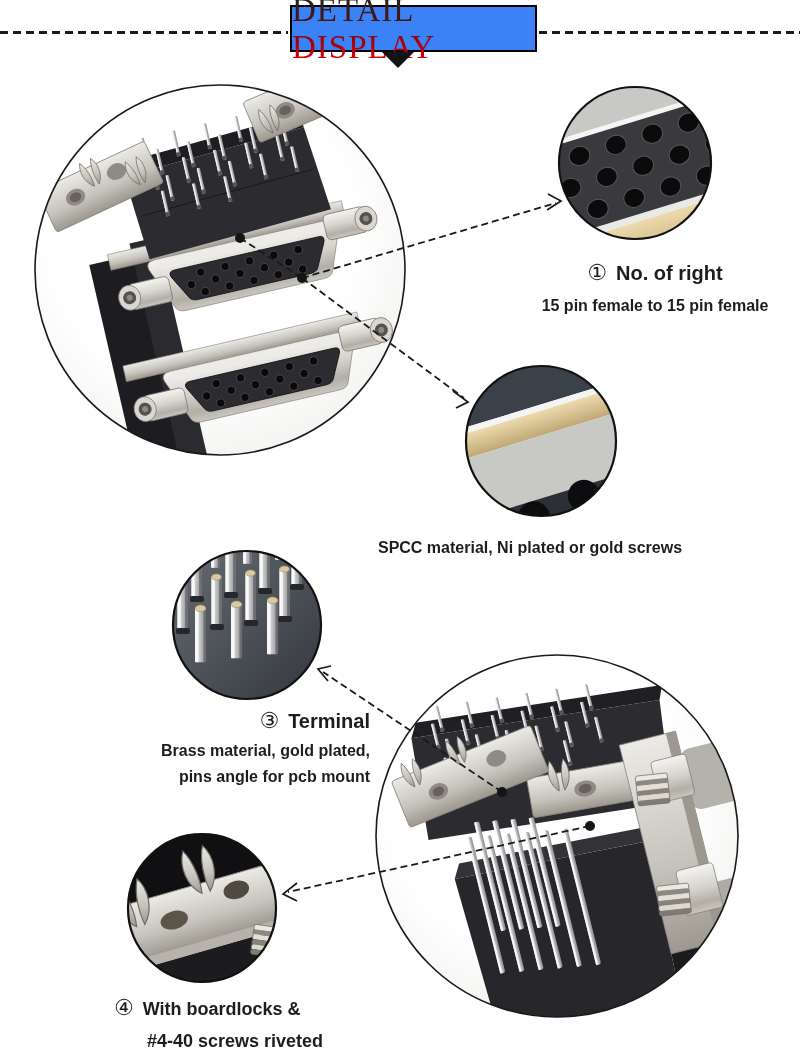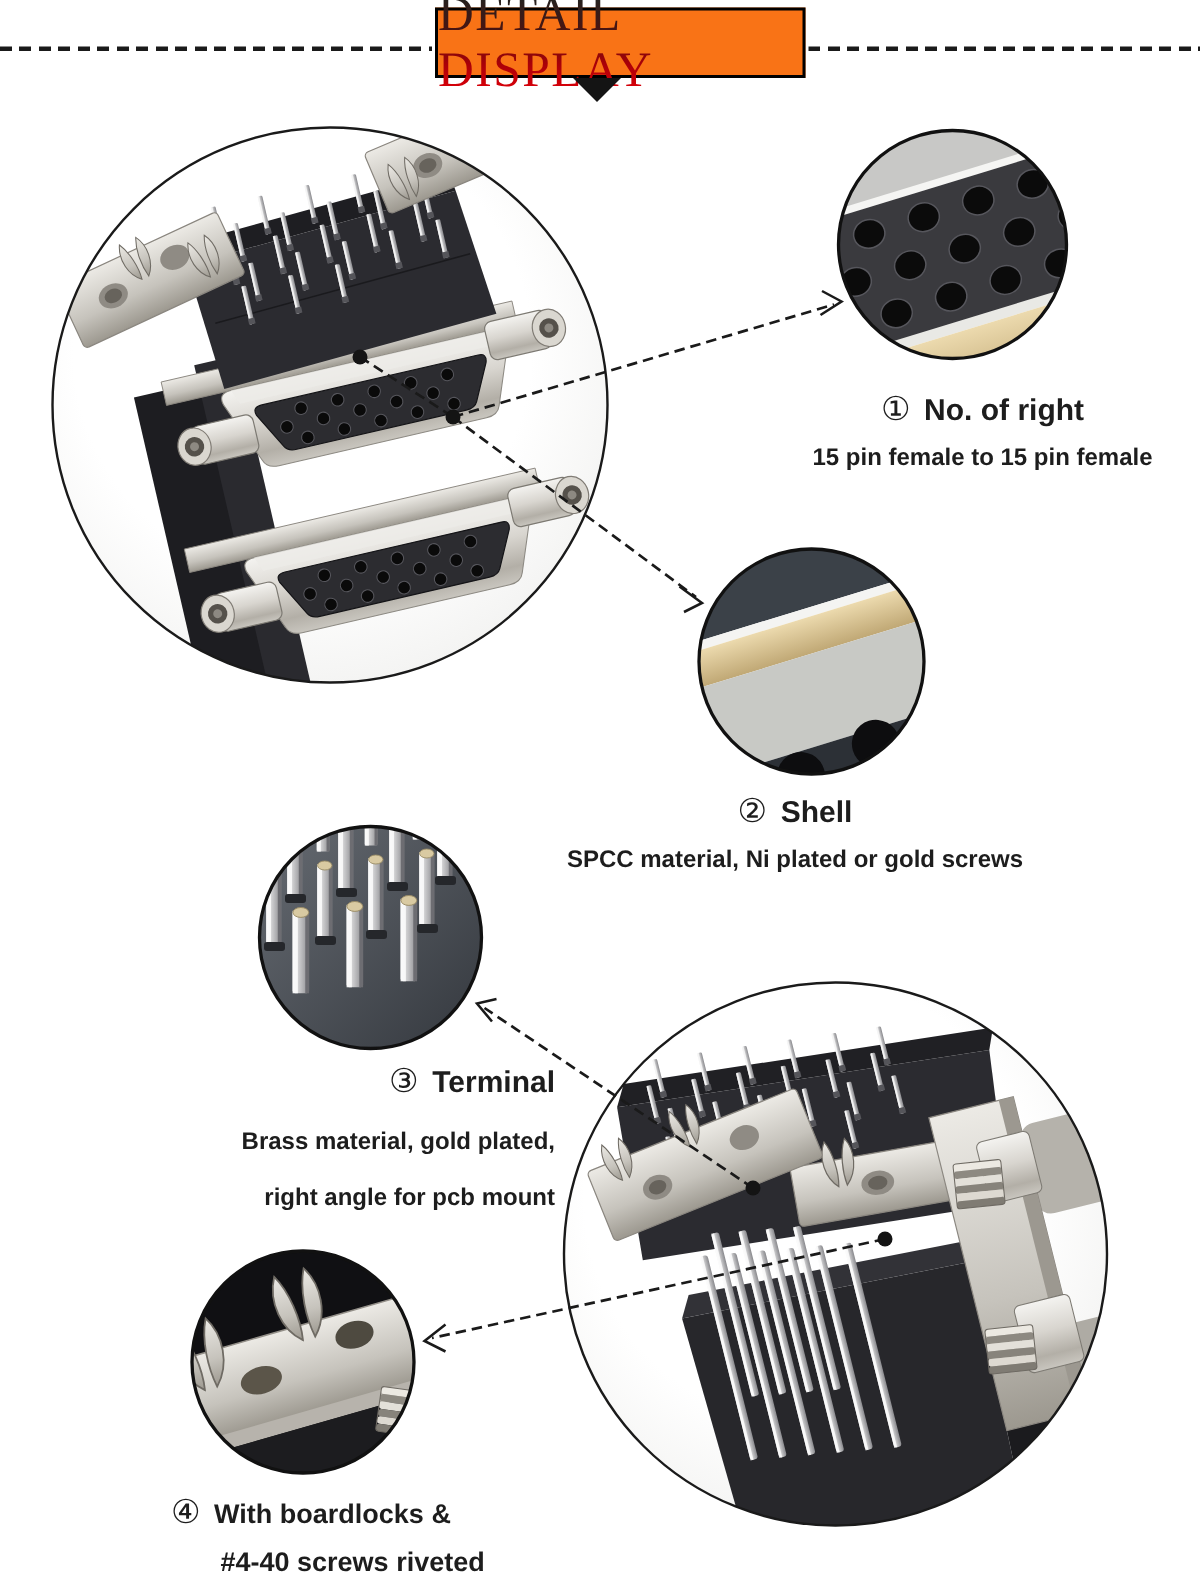--- a/index.html
+++ b/index.html
@@ -5,38 +5,38 @@
   html,body{margin:0;padding:0;background:#ffffff;}
   body{width:800px;height:1050px;position:relative;overflow:hidden;
        font-family:"Liberation Sans","DejaVu Sans",sans-serif;color:#1d1d1d;}
 
   
   .dash-rule{position:absolute;height:3px;top:31px;
              background:repeating-linear-gradient(90deg,#1a1a1a 0 8px,transparent 8px 13px);}
   #dash-left{left:0;width:288px;}
   #dash-right{left:539px;width:261px;}
   .title-box{position:absolute;left:290px;top:5px;width:247px;height:47px;
-             border:2px solid #000;background:#f97316;display:flex;align-items:center;justify-content:center;box-sizing:border-box;}
+             border:2px solid #000;background:#3b82f6;display:flex;align-items:center;justify-content:center;box-sizing:border-box;}
   .title-text{font-family:"Liberation Serif","DejaVu Serif",serif;font-size:33px;letter-spacing:1px;
               color:#b4000a;
               background:linear-gradient(180deg,#26221f 10%,#4a1411 38%,#a80008 68%,#e30009 95%);
               -webkit-background-clip:text;background-clip:text;-webkit-text-fill-color:transparent;}
   .down-arrow{position:absolute;left:382px;top:52px;width:0;height:0;
               border-left:16px solid transparent;border-right:16px solid transparent;
               border-top:16px solid #141414;}
 
   
   .callout{position:absolute;font-weight:bold;}
   .callout .head{font-size:20px;white-space:nowrap;}
   .callout .head .num{font-size:22px;font-weight:normal;margin-right:9px;}
   .callout .sub{font-size:16px;margin-top:11px;white-space:nowrap;}
   #callout-1{left:500px;top:260px;width:310px;text-align:center;}
   #callout-2{left:370px;top:528px;width:320px;text-align:center;}
   #callout-3{left:90px;top:708px;width:280px;text-align:right;}
-  #callout-3 .sub{margin-top:19px;}
+  #callout-3 .sub{margin-top:8px;}
   #callout-4{left:114px;top:995px;width:300px;text-align:left;}
   #callout-4 .head{font-size:18px;}
   #callout-4 .sub{font-size:18px;margin-left:33px;margin-top:10px;}
 
   svg.scene{position:absolute;left:0;top:0;}
 </style>
 </head>
 <body>
 
 <div class="dash-rule" id="dash-left"></div>
@@ -428,32 +428,29 @@
 </svg>
 
 <div class="callout" id="callout-1">
   <div class="head">
     <span class="num">①</span><span>No. of right</span>
   </div>
   <div class="sub">15 pin female to 15 pin female</div>
 </div>
 
 <div class="callout" id="callout-2">
-  <div class="head">
-    <span class="num">②</span><span>Shell</span>
-  </div>
   <div class="sub">SPCC material, Ni plated or gold screws</div>
 </div>
 
 <div class="callout" id="callout-3">
   <div class="head">
     <span class="num">③</span><span>Terminal</span>
   </div>
   <div class="sub">Brass material, gold plated,</div>
-  <div class="sub">right angle for pcb mount</div>
+  <div class="sub">pins angle for pcb mount</div>
 </div>
 
 <div class="callout" id="callout-4">
   <div class="head">
     <span class="num">④</span><span>With boardlocks &amp;</span>
   </div>
   <div class="sub">#4-40 screws riveted</div>
 </div>
 
 </body></html>

